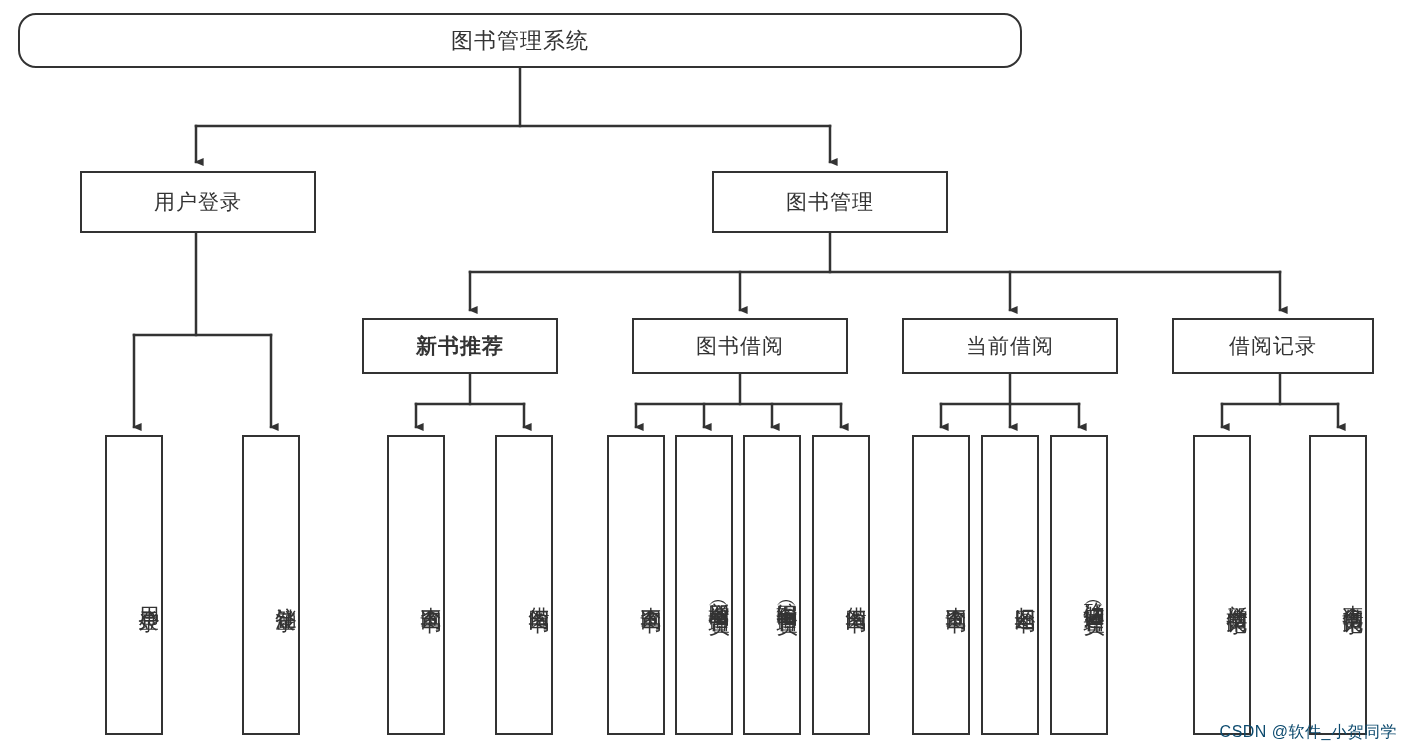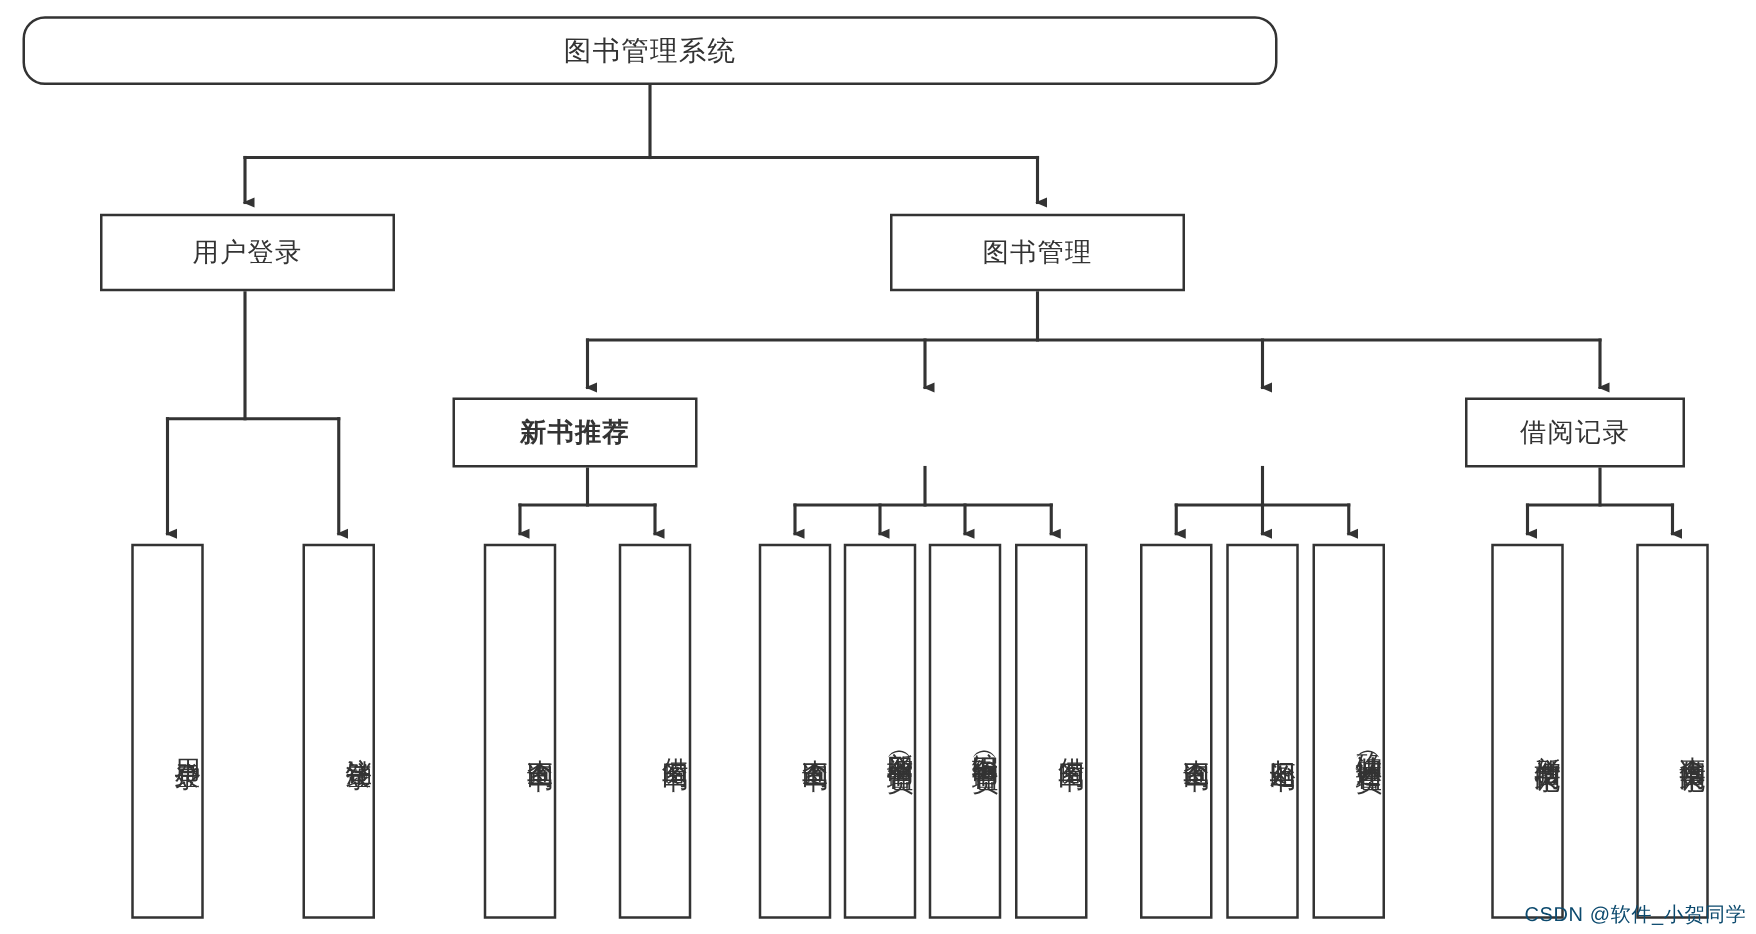--- a/index.html
+++ b/index.html
@@ -72,21 +72,23 @@
       <path d="M1338,404 L1338,427" marker-end="url(#arrow)"></path>
     </g>
   </svg>
 
   <div class="node h root" style="left:18px;top:13px;width:1004px;height:55px;">图书管理系统</div>
 
   <div class="node h" style="left:80px;top:171px;width:236px;height:62px;">用户登录</div>
   <div class="node h" style="left:712px;top:171px;width:236px;height:62px;text-align:center;">图书管理</div>
 
   <div class="node h" style="left:362px;top:318px;width:196px;height:56px;font-weight:bold;">新书推荐</div>
-  <div class="node h" style="left:1172px;top:318px;width:176px;height:56px;">借阅记录</div>
+  <div class="node h" style="left:632px;top:318px;width:216px;height:56px;">图书借阅</div>
+  <div class="node h" style="left:902px;top:318px;width:216px;height:56px;">当前借阅</div>
+  <div class="node h" style="left:1172px;top:318px;width:202px;height:56px;">借阅记录</div>
 
   <div class="node v" style="left:105px;top:435px;width:58px;height:300px;">用户登录</div>
   <div class="node v" style="left:242px;top:435px;width:58px;height:300px;">注销登录</div>
 
   <div class="node v" style="left:387px;top:435px;width:58px;height:300px;">查询图书</div>
   <div class="node v" style="left:495px;top:435px;width:58px;height:300px;">借阅图书</div>
 
   <div class="node v" style="left:607px;top:435px;width:58px;height:300px;">查询图书</div>
   <div class="node v" style="left:675px;top:435px;width:58px;height:300px;">新增图书（管理员）</div>
   <div class="node v" style="left:743px;top:435px;width:58px;height:300px;">编辑图书（管理员）</div>

